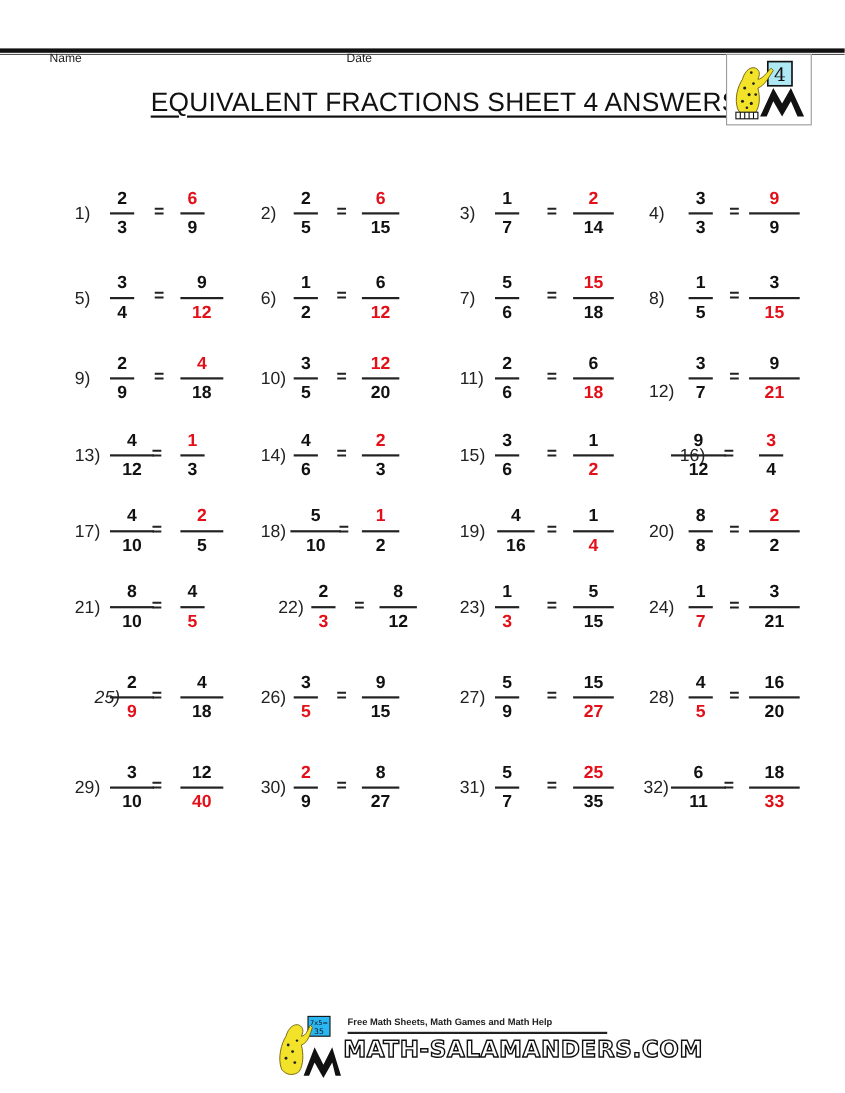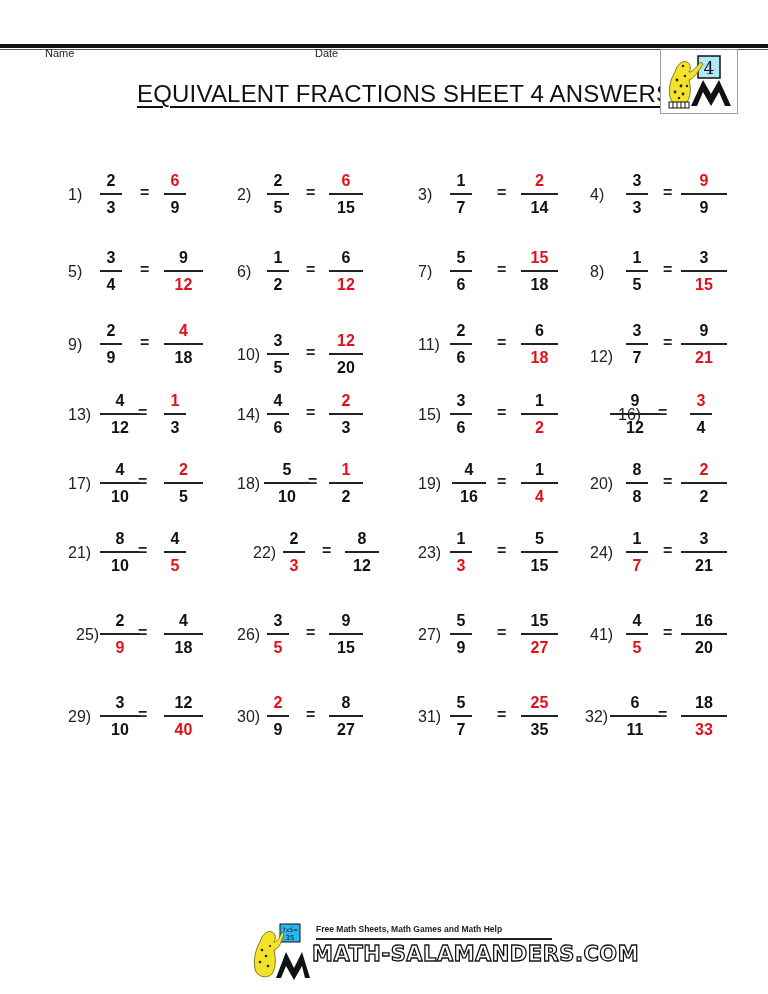--- a/index.html
+++ b/index.html
@@ -185,21 +185,21 @@
         <span class="bar"></span>
         <span class="den blk">9</span>
       </div>
       <div class="eq" style="left: 140px; top: 13px;">=</div>
       <div class="frac" style="left: 164px; top: 0px; width: 39px;">
         <span class="num red" style="color: rgb(227, 16, 26);">4</span>
         <span class="bar"></span>
         <span class="den blk">18</span>
       </div>
     </div>
-    <div class="problem" style="left: 0px; top: 331px; width: 768px;">
+    <div class="problem" style="left: 0px; top: 321px; width: 768px;">
       <div class="pnum" style="left: 237px; top: 15px;">10)</div>
       <div class="frac" style="left: 267px; top: 0px; width: 22px;">
         <span class="num blk">3</span>
         <span class="bar"></span>
         <span class="den blk">5</span>
       </div>
       <div class="eq" style="left: 306px; top: 13px;">=</div>
       <div class="frac" style="left: 329px; top: 0px; width: 34px;">
         <span class="num red" style="color: rgb(227, 16, 26);">12</span>
         <span class="bar"></span>
@@ -396,21 +396,21 @@
         <span class="den red" style="color: rgb(227, 16, 26);">7</span>
       </div>
       <div class="eq" style="left: 663px; top: 13px;">=</div>
       <div class="frac" style="left: 681px; top: 0px; width: 46px;">
         <span class="num blk">3</span>
         <span class="bar"></span>
         <span class="den blk">21</span>
       </div>
     </div>
     <div class="problem" style="left: 0px; top: 611px; width: 768px;">
-      <div class="pnum" style="left: 76px; top: 15px;">25)</div>
+      <div class="pnum" style="left: 86px; top: 15px; font-style: italic;">25)</div>
       <div class="frac" style="left: 100px; top: 0px; width: 40px;">
         <span class="num blk">2</span>
         <span class="bar"></span>
         <span class="den red" style="color: rgb(227, 16, 26);">9</span>
       </div>
       <div class="eq" style="left: 138px; top: 13px;">=</div>
       <div class="frac" style="left: 164px; top: 0px; width: 39px;">
         <span class="num blk">4</span>
         <span class="bar"></span>
         <span class="den blk">18</span>
@@ -438,21 +438,21 @@
         <span class="den blk">9</span>
       </div>
       <div class="eq" style="left: 497px; top: 13px;">=</div>
       <div class="frac" style="left: 521px; top: 0px; width: 37px;">
         <span class="num blk">15</span>
         <span class="bar"></span>
         <span class="den red" style="color: rgb(227, 16, 26);">27</span>
       </div>
     </div>
     <div class="problem" style="left: 0px; top: 611px; width: 768px;">
-      <div class="pnum" style="left: 590px; top: 15px;">41)</div>
+      <div class="pnum" style="left: 590px; top: 15px;">28)</div>
       <div class="frac" style="left: 626px; top: 0px; width: 22px;">
         <span class="num blk">4</span>
         <span class="bar"></span>
         <span class="den red" style="color: rgb(227, 16, 26);">5</span>
       </div>
       <div class="eq" style="left: 663px; top: 13px;">=</div>
       <div class="frac" style="left: 681px; top: 0px; width: 46px;">
         <span class="num blk">16</span>
         <span class="bar"></span>
         <span class="den blk">20</span>

